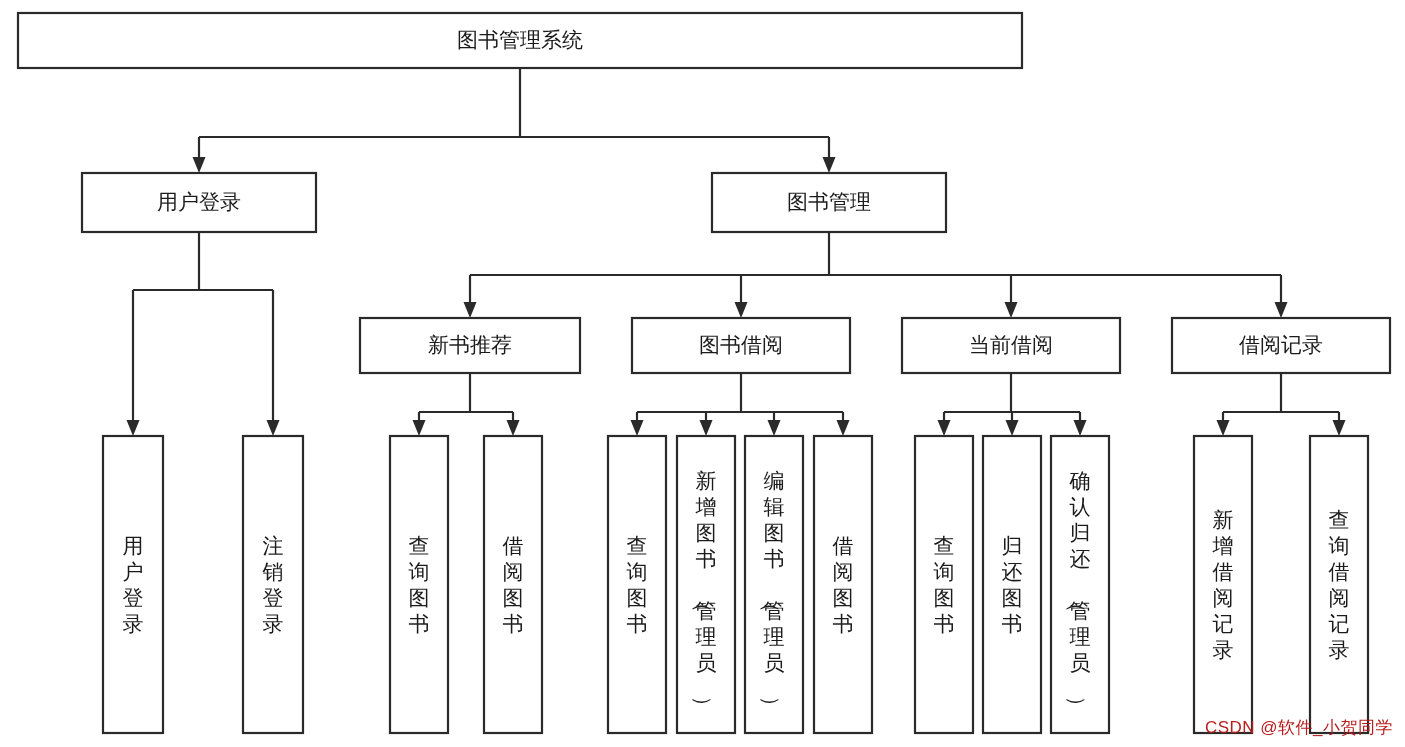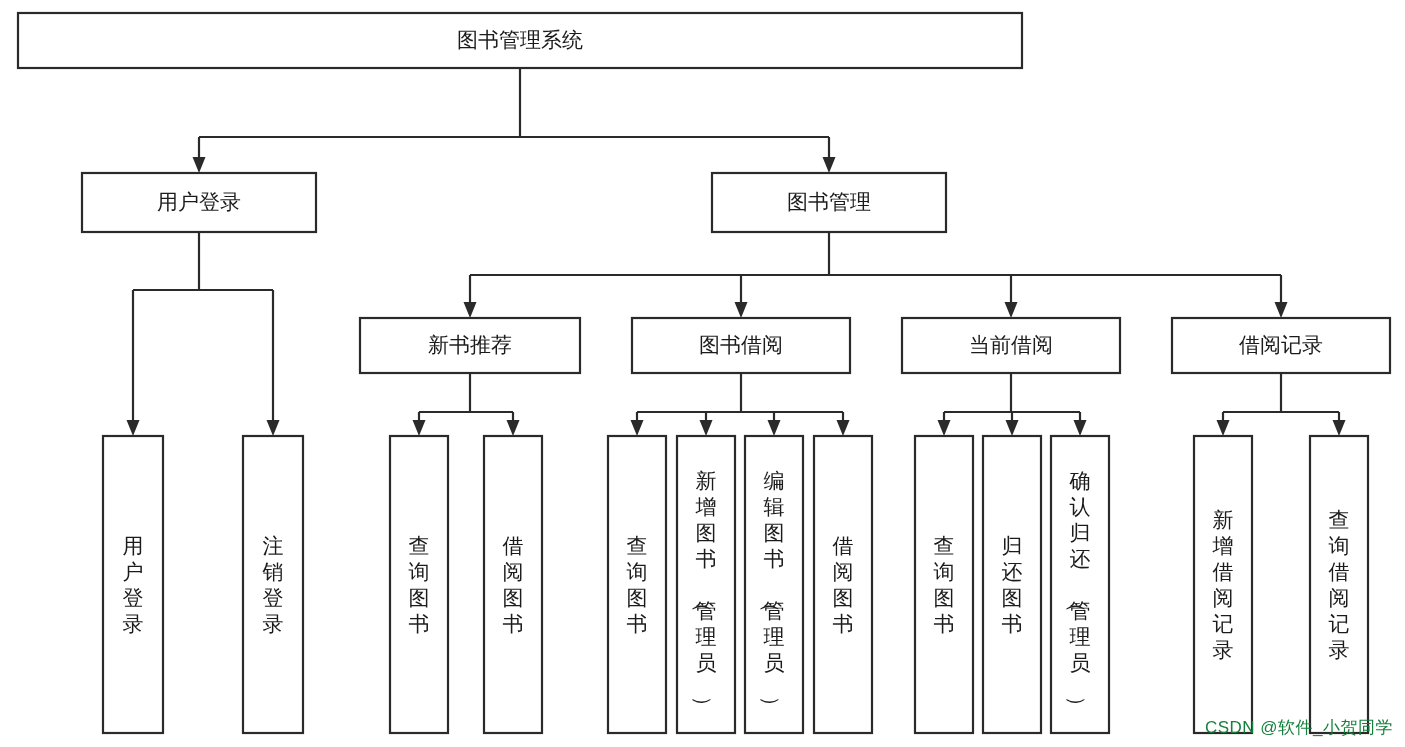--- a/index.html
+++ b/index.html
@@ -53,21 +53,21 @@
   .node-label-v {
     fill: #1b1b1b;
     font-family: "Liberation Sans", "DejaVu Sans", sans-serif;
     font-size: 21px;
     text-anchor: middle;
   }
   .watermark {
     position: absolute;
     right: 12px;
     bottom: 8px;
-    color: #15803d;
+    color: #b91c1c;
     font-size: 17px;
     font-family: "Liberation Sans", "DejaVu Sans", sans-serif;
     letter-spacing: 0.5px;
     white-space: nowrap;
     user-select: none;
   }
 </style>
 </head>
 <body>
 

